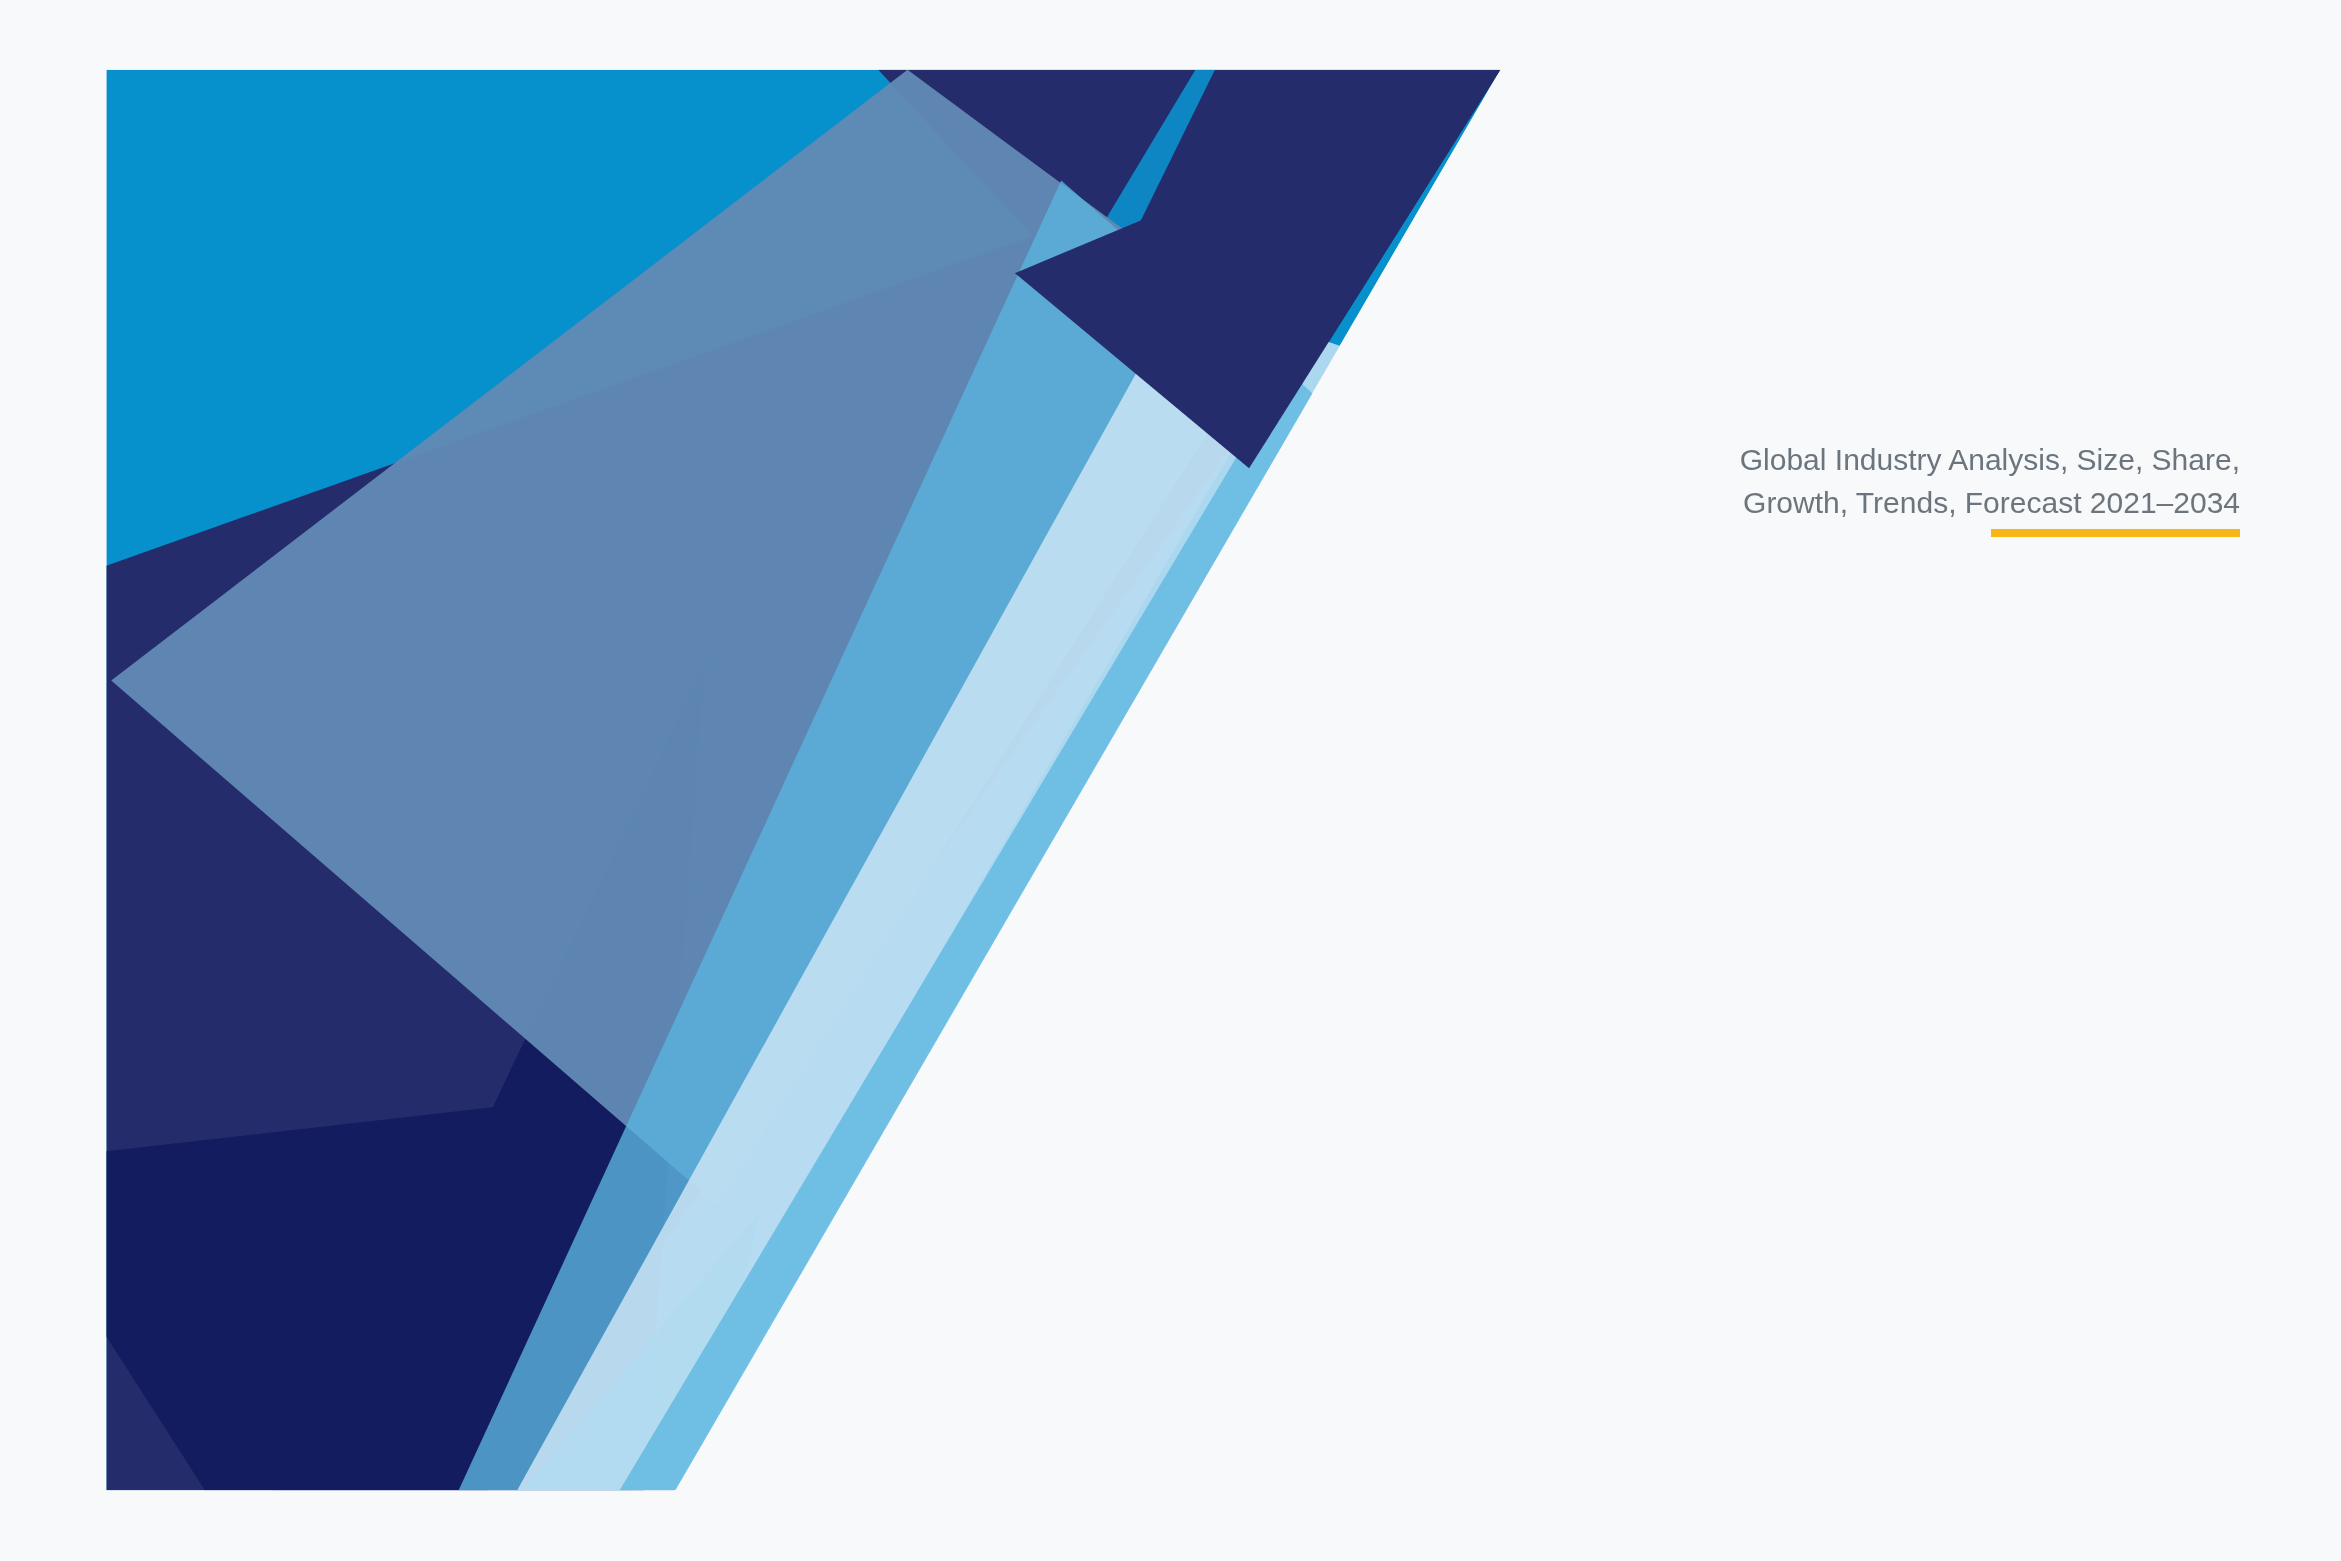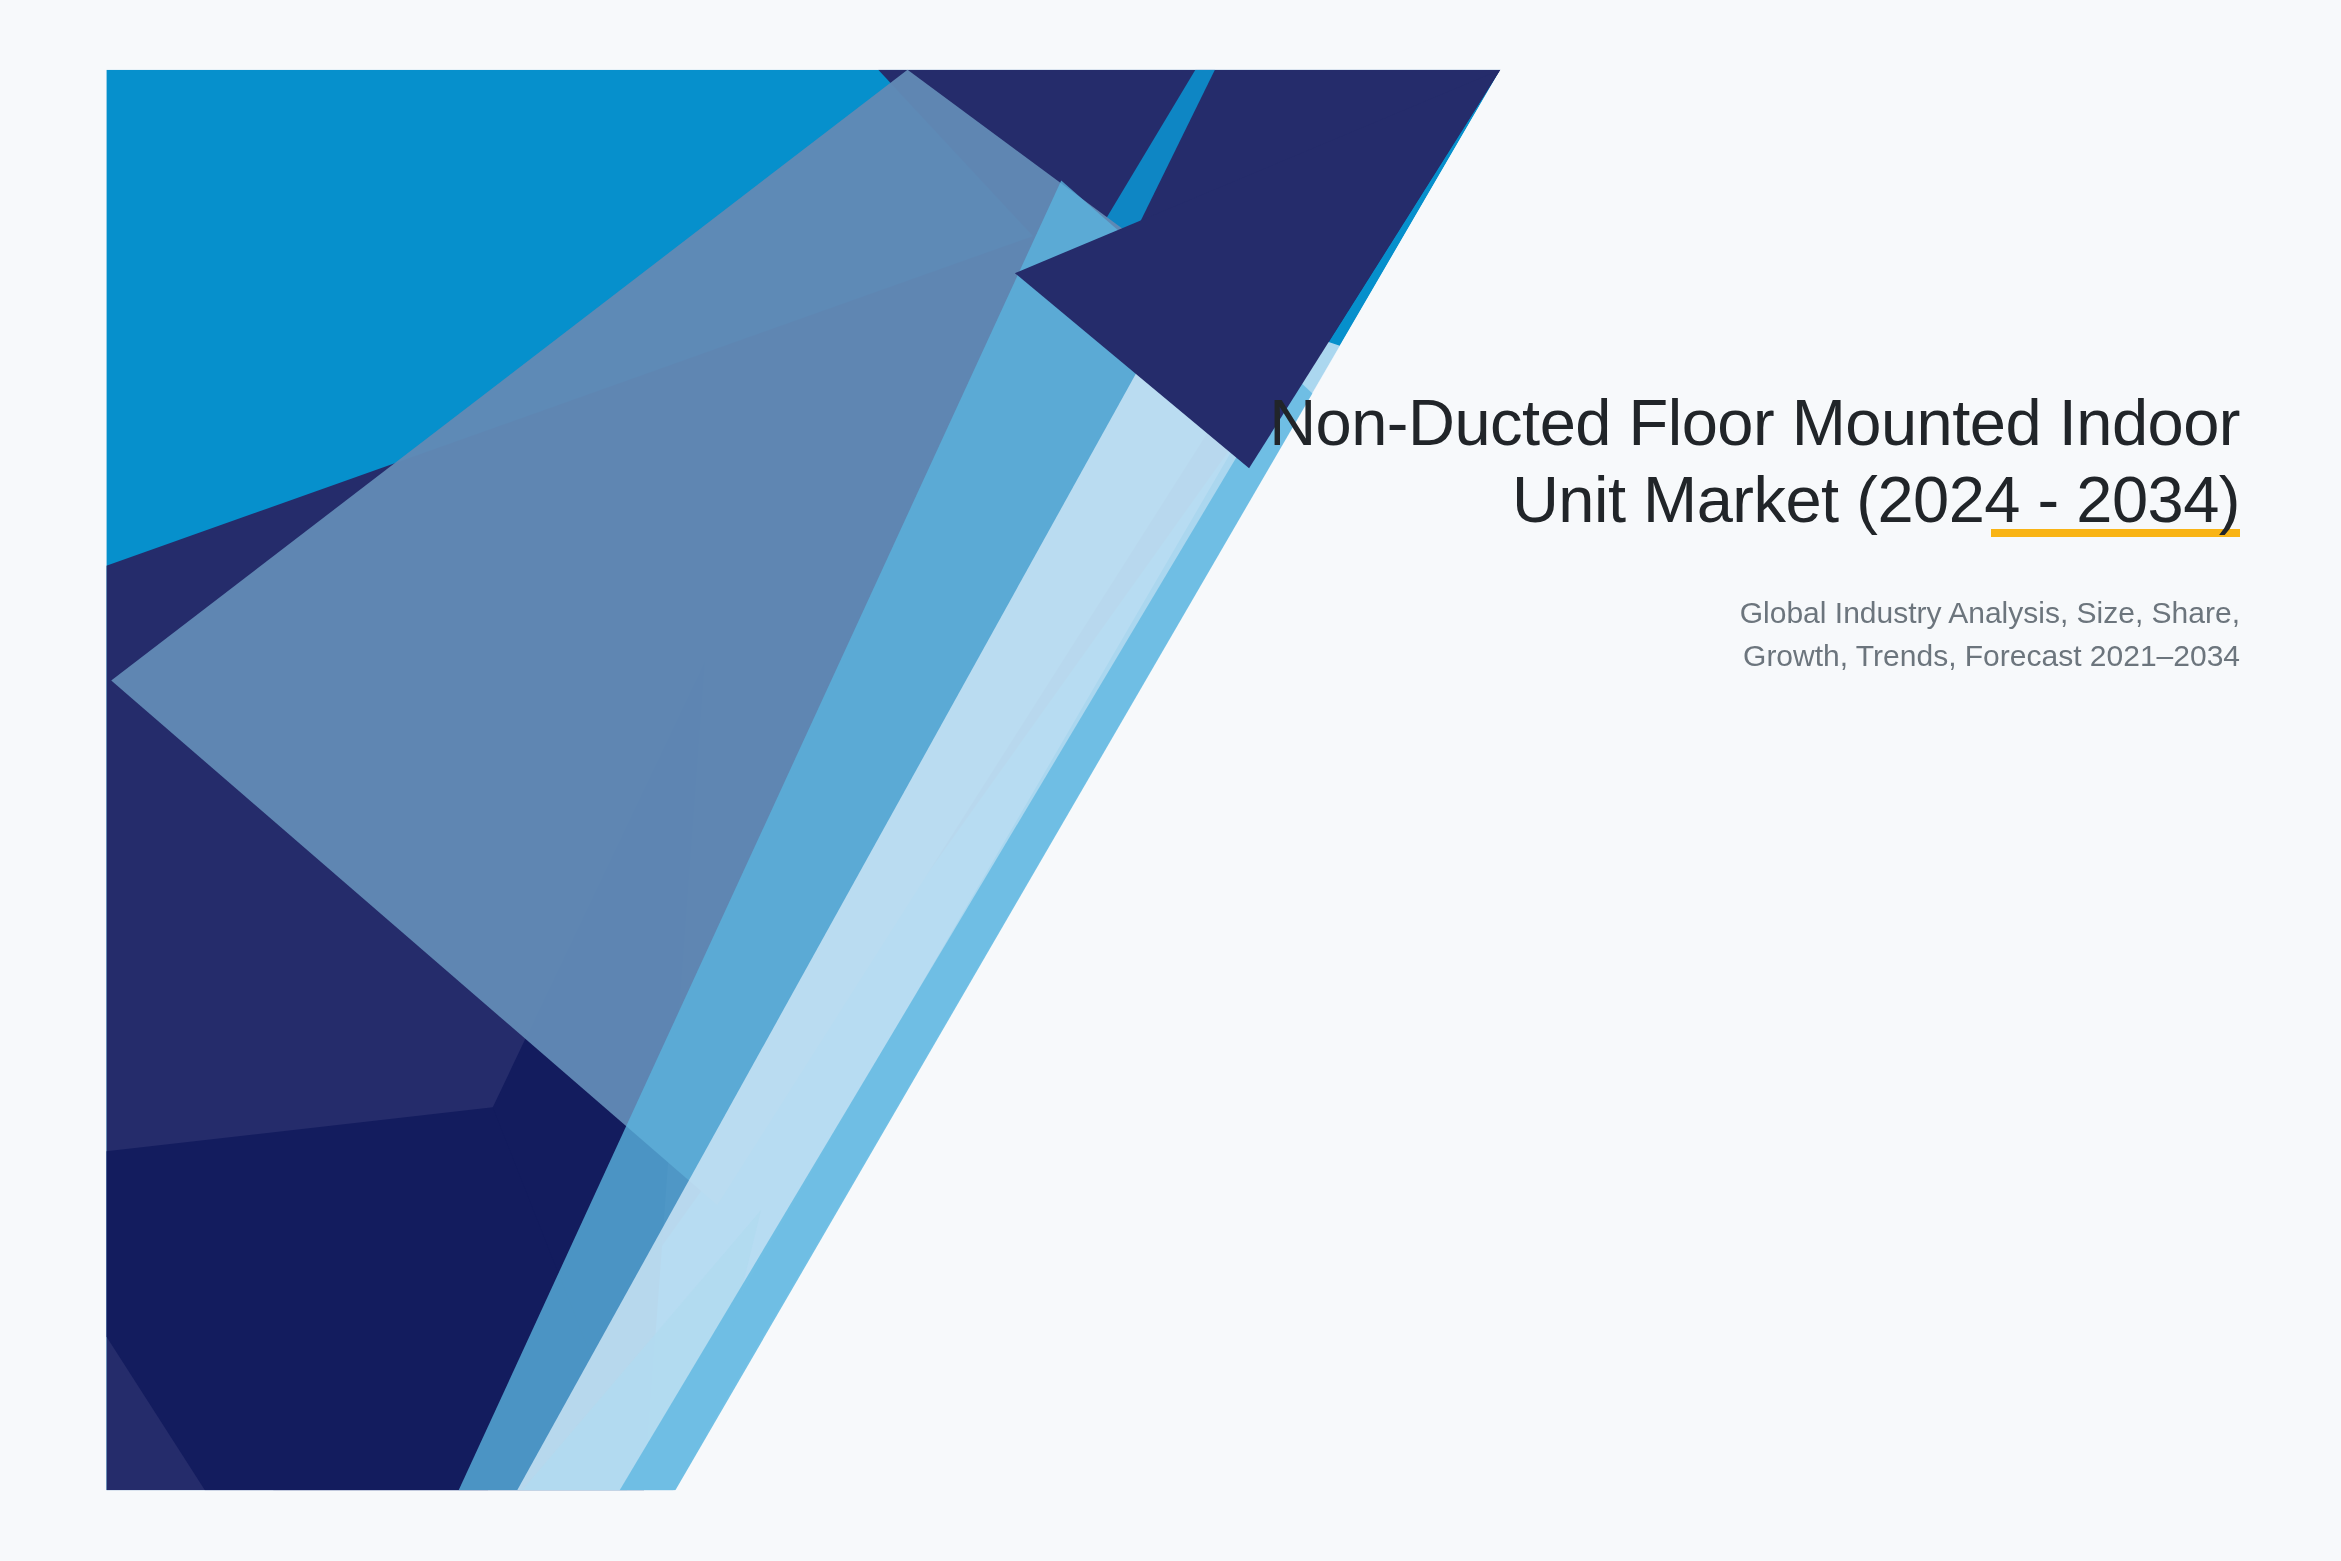--- a/index.html
+++ b/index.html
@@ -122,24 +122,20 @@
 
     <g clip-path="url(#panelClipFull)">
       <polygon points="3075,143 2560,960 2080,560" fill="#252c6b"></polygon>
       <polygon points="2790,900 2640,760 1500,3055 1560,3055" fill="#69bce3" fill-opacity="0.0"></polygon>
     </g>
 
   </svg>
 
   <div id="text-block">
 
-    <h1 id="cover-title">
-      <span>Non-Ducted Floor Mounted Indoor</span><br>
-      <span>Unit Market (2024 - 2034)</span>
-    </h1>
 
     <div id="title-underline"></div>
 
     <p id="cover-subtitle">
       <span>Global Industry Analysis, Size, Share,</span><br>
       <span>Growth, Trends, Forecast 2021–2034</span>
     </p>
 
   </div>
 

